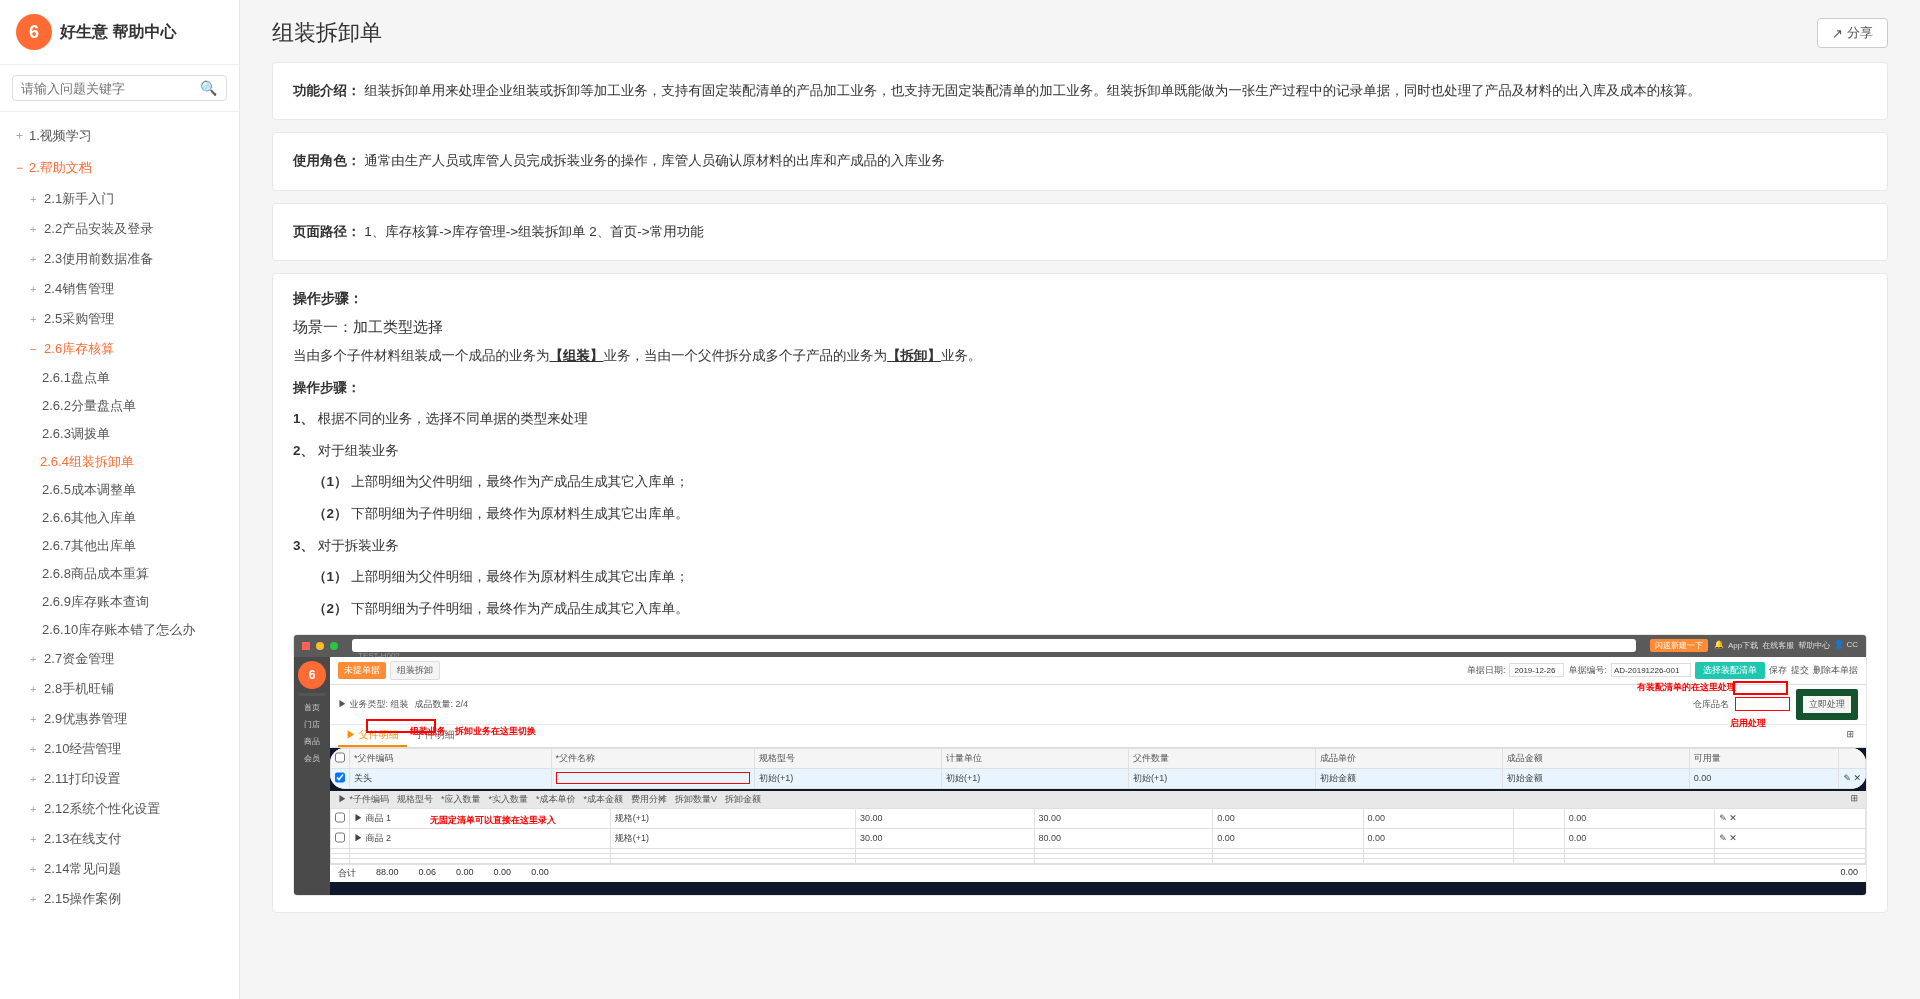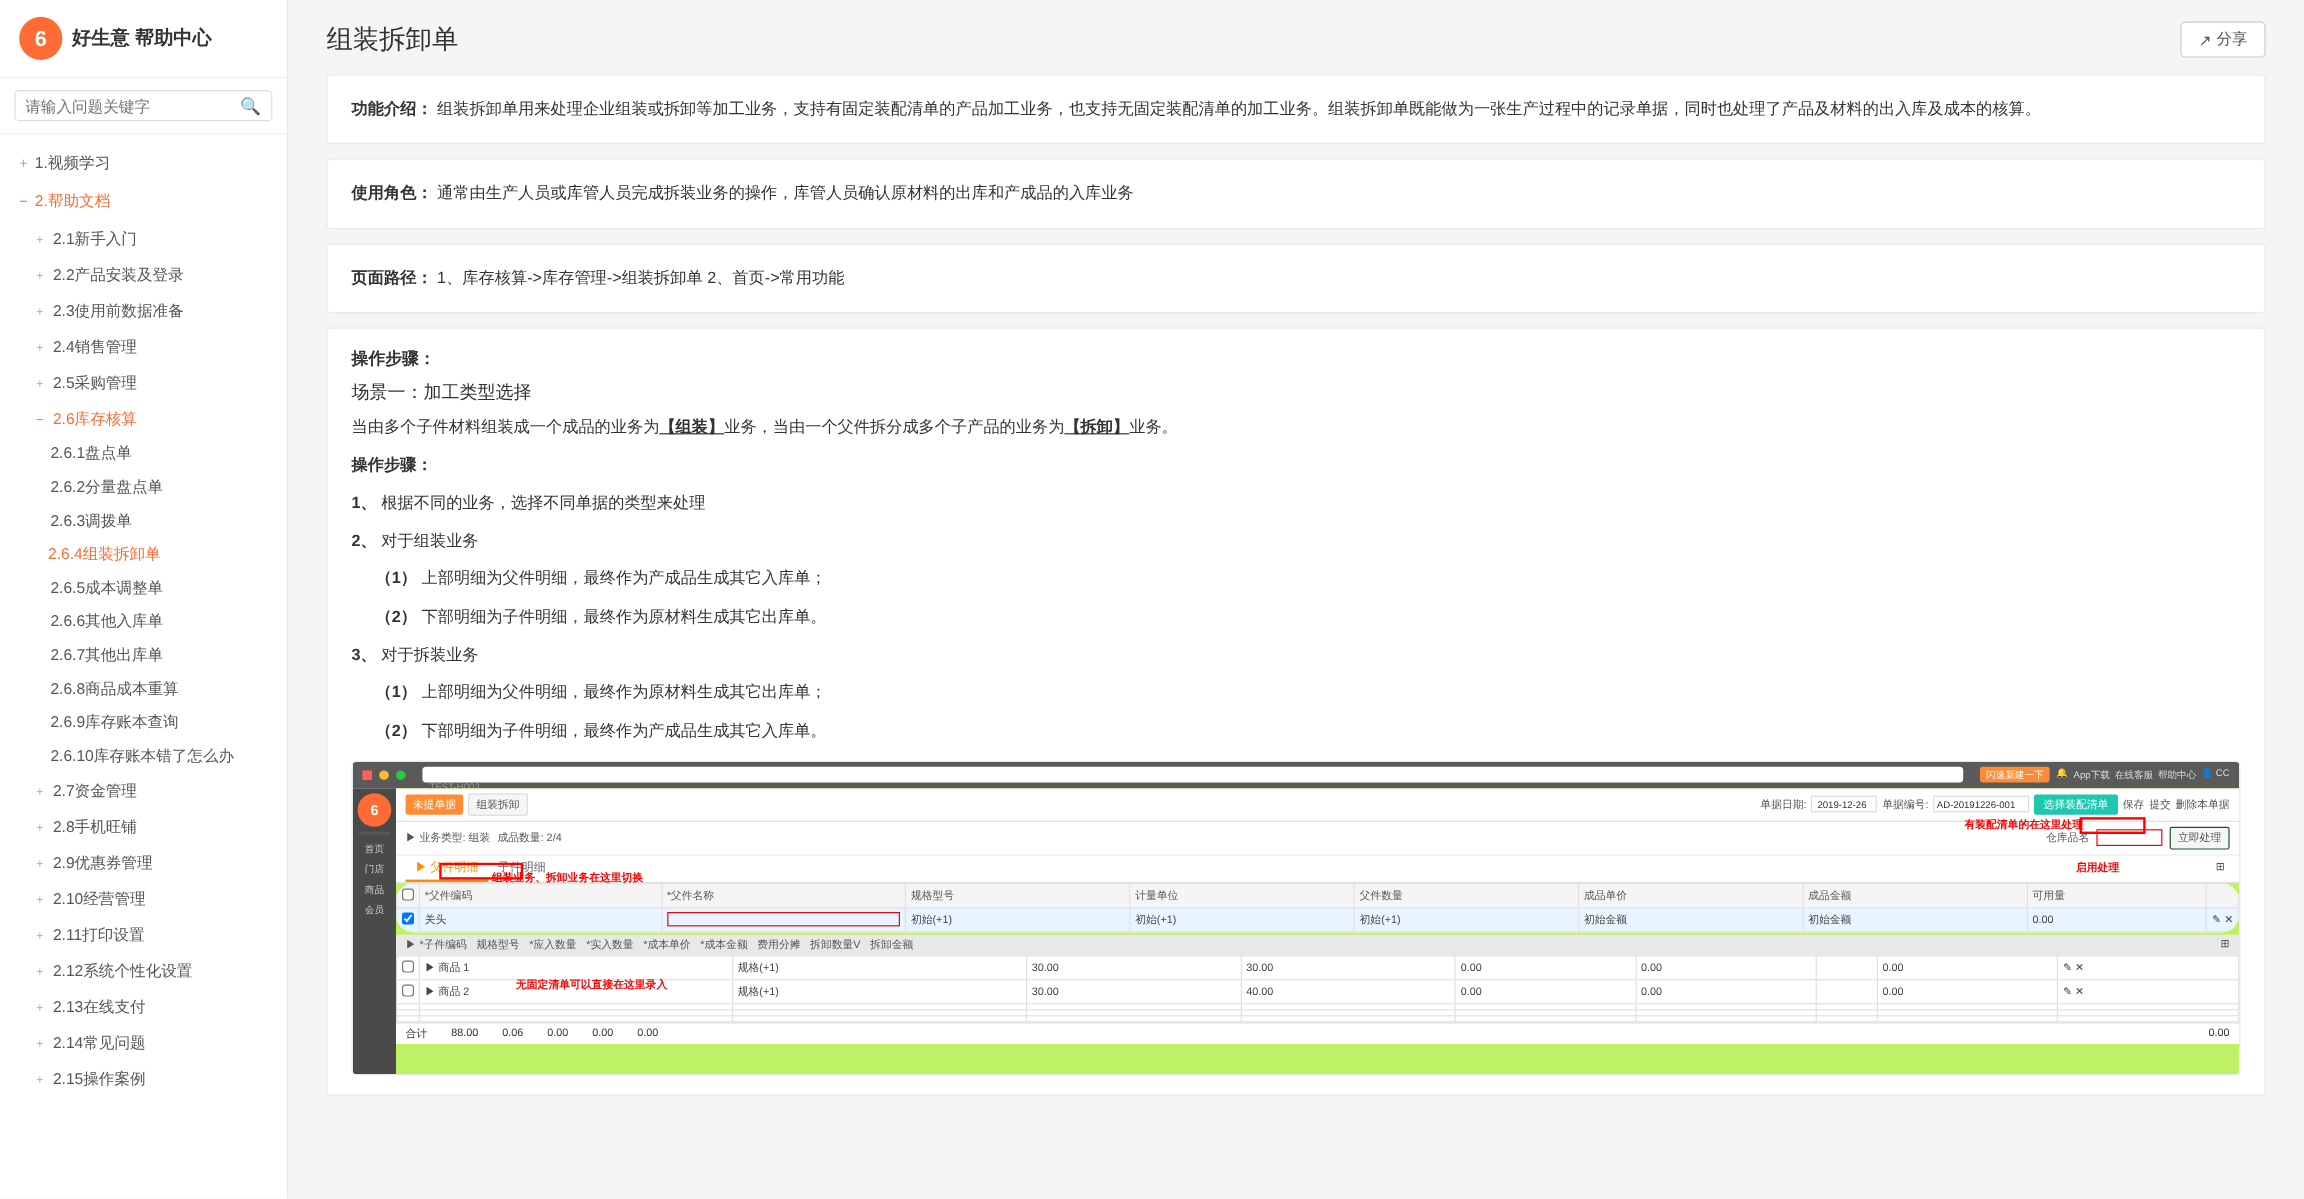--- a/index.html
+++ b/index.html
@@ -441,21 +441,21 @@
 
               <div style="width:36px;background:#4a4a4a;display:flex;flex-direction:column;align-items:center;padding-top:4px;gap:2px;">
                 <div style="width:28px;height:28px;background:#ff6b35;border-radius:50%;display:flex;align-items:center;justify-content:center;color:#fff;font-size:12px;font-weight:bold;">6</div>
                 <div style="width:26px;height:3px;background:#555;margin:2px 0;"></div>
                 <div style="color:#ccc;font-size:8px;text-align:center;padding:2px 0;cursor:pointer;">首页</div>
                 <div style="color:#ccc;font-size:8px;text-align:center;padding:2px 0;cursor:pointer;">门店</div>
                 <div style="color:#ccc;font-size:8px;text-align:center;padding:2px 0;cursor:pointer;">商品</div>
                 <div style="color:#ccc;font-size:8px;text-align:center;padding:2px 0;cursor:pointer;">会员</div>
               </div>
 
-              <div style="flex:1;background:#bef264;overflow:hidden;position:relative;">
+              <div style="flex:1;background:#0f172a;overflow:hidden;position:relative;">
 
                 <div style="background:#fff;height:28px;display:flex;align-items:center;padding:0 8px;border-bottom:1px solid #e0e0e0;gap:4px;">
                   <div style="background:#ff8c35;border:none;border-radius:2px;padding:2px 6px;font-size:9px;color:#fff;">未提单据</div>
                   <div style="background:#f5f5f5;border:1px solid #ddd;border-radius:2px;padding:2px 6px;font-size:9px;color:#555;">组装拆卸</div>
                   <div style="flex:1;"></div>
                   <span style="font-size:9px;color:#555;">单据日期:</span>
                   <div style="border:1px solid #ddd;height:14px;padding:0 4px;font-size:8px;color:#333;background:#fff;display:flex;align-items:center;min-width:55px;">2019-12-26</div>
                   <span style="font-size:9px;color:#555;">单据编号:</span>
                   <div style="border:1px solid #ddd;height:14px;padding:0 2px;font-size:8px;color:#333;background:#fff;display:flex;align-items:center;min-width:80px;">AD-20191226-001</div>
                   <div style="background:#1dc7b0;border:none;border-radius:2px;padding:2px 8px;font-size:9px;color:#fff;position:relative;">
@@ -467,21 +467,21 @@
                     <span>删除本单据</span>
                   </div>
                 </div>
 
                 <div style="background:#fff;padding:4px 8px;display:flex;align-items:center;gap:6px;border-bottom:1px solid #e8e8e8;">
                   <span style="font-size:9px;color:#555;">▶ 业务类型: 组装</span>
                   <span style="font-size:9px;color:#555;">成品数量: 2/4</span>
                   <div style="flex:1"></div>
                   <span style="font-size:9px;color:#555;">仓库品名</span>
                   <div style="border:1px solid #f00;height:14px;padding:0 4px;font-size:8px;color:#333;background:#fff;display:flex;align-items:center;min-width:55px;"></div>
-                  <div style="background:#f5f5f5;border:1px solid #14532d;border-radius:2px;padding:2px 6px;font-size:9px;color:#555;">立即处理</div>
+                  <div style="background:#f5f5f5;border:7px solid #14532d;border-radius:2px;padding:2px 6px;font-size:9px;color:#555;">立即处理</div>
                 </div>
 
                 <div style="background:#fff;display:flex;border-bottom:1px solid #ddd;padding:0 8px;">
                   <div style="padding:3px 8px;font-size:10px;color:#ff8c00;border-bottom:2px solid #ff8c00;">▶ 父件明细</div>
                   <div style="padding:3px 8px;font-size:10px;color:#666;">子件明细</div>
                   <div style="flex:1;"></div>
                   <div style="font-size:9px;color:#555;padding:4px;">⊞</div>
                 </div>
 
                 <div style="background:#fff;overflow:auto;max-height:100px;border-radius:15px;">
@@ -551,21 +551,21 @@
                         <td>
                           <span style="cursor:pointer;">✎</span>
                           <span style="cursor:pointer;">✕</span>
                         </td>
                       </tr>
                       <tr>
                         <td style="width:16px;"><input type="checkbox" style="width: 10px;"></td>
                         <td>▶ 商品 2</td>
                         <td>规格(+1)</td>
                         <td>30.00</td>
-                        <td>40.00</td>
+                        <td>80.00</td>
                         <td>0.00</td>
                         <td>0.00</td>
                         <td></td>
                         <td>0.00</td>
                         <td>
                           <span style="cursor:pointer;">✎</span>
                           <span style="cursor:pointer;">✕</span>
                         </td>
                       </tr>
                       <tr>

